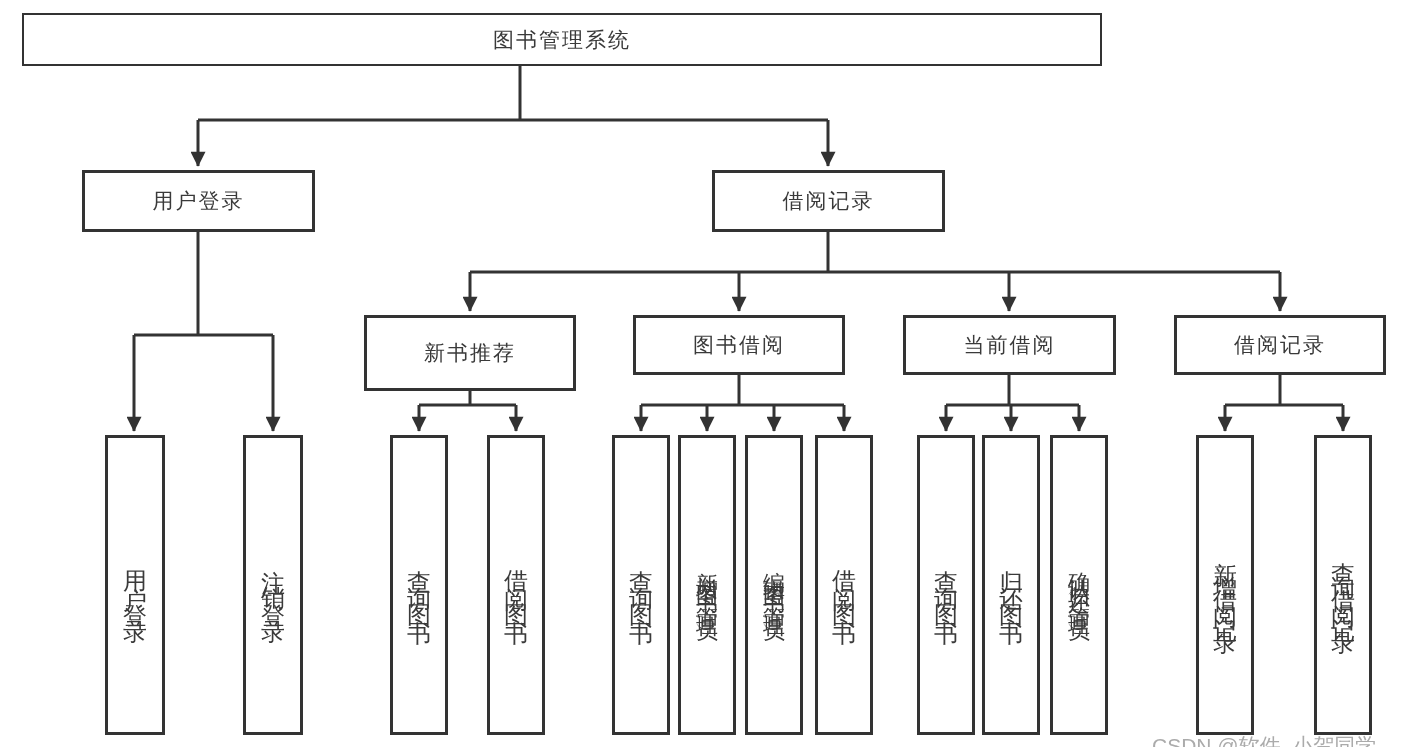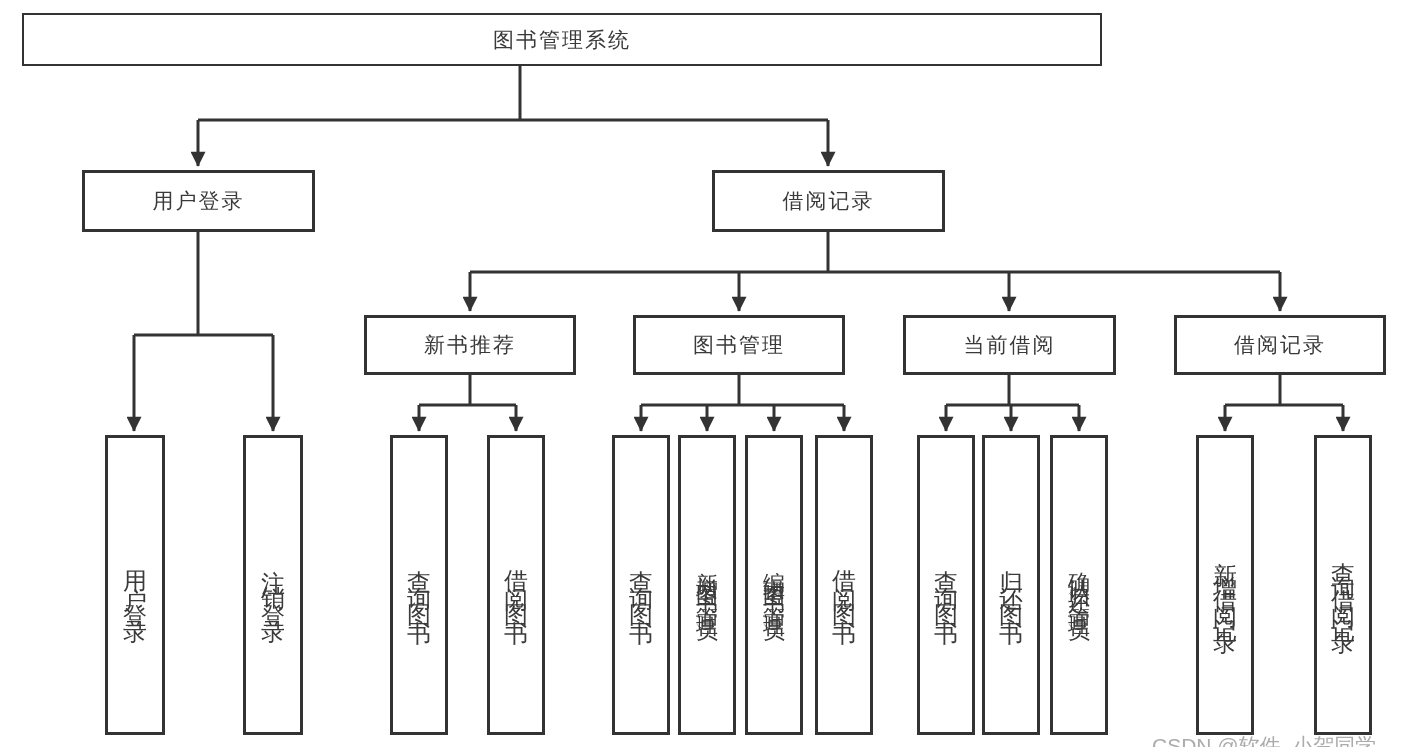--- a/index.html
+++ b/index.html
@@ -121,25 +121,25 @@
     <span class="hlabel">图书管理系统</span>
   </div>
 
   <div class="node" style="left:82px; top:170px; width:233px; height:62px;">
     <span class="hlabel">用户登录</span>
   </div>
   <div class="node" style="left:712px; top:170px; width:233px; height:62px;">
     <span class="hlabel">借阅记录</span>
   </div>
 
-  <div class="node" style="left:364px; top:315px; width:212px; height:60px;">
+  <div class="node" style="left:364px; top:315px; width:212px; height:76px;">
     <span class="hlabel">新书推荐</span>
   </div>
   <div class="node" style="left:633px; top:315px; width:212px; height:60px;">
-    <span class="hlabel">图书管理</span>
+    <span class="hlabel">图书借阅</span>
   </div>
   <div class="node" style="left:1174px; top:315px; width:212px; height:60px;">
     <span class="hlabel">借阅记录</span>
   </div>
   <div class="node" style="left:903px; top:315px; width:213px; height:60px;">
     <span class="hlabel">当前借阅</span>
   </div>
 
   <div class="node leaf" style="left:105px; top:435px; width:60px; height:300px;">
     <span class="vlabel ls4">用户登录</span>

